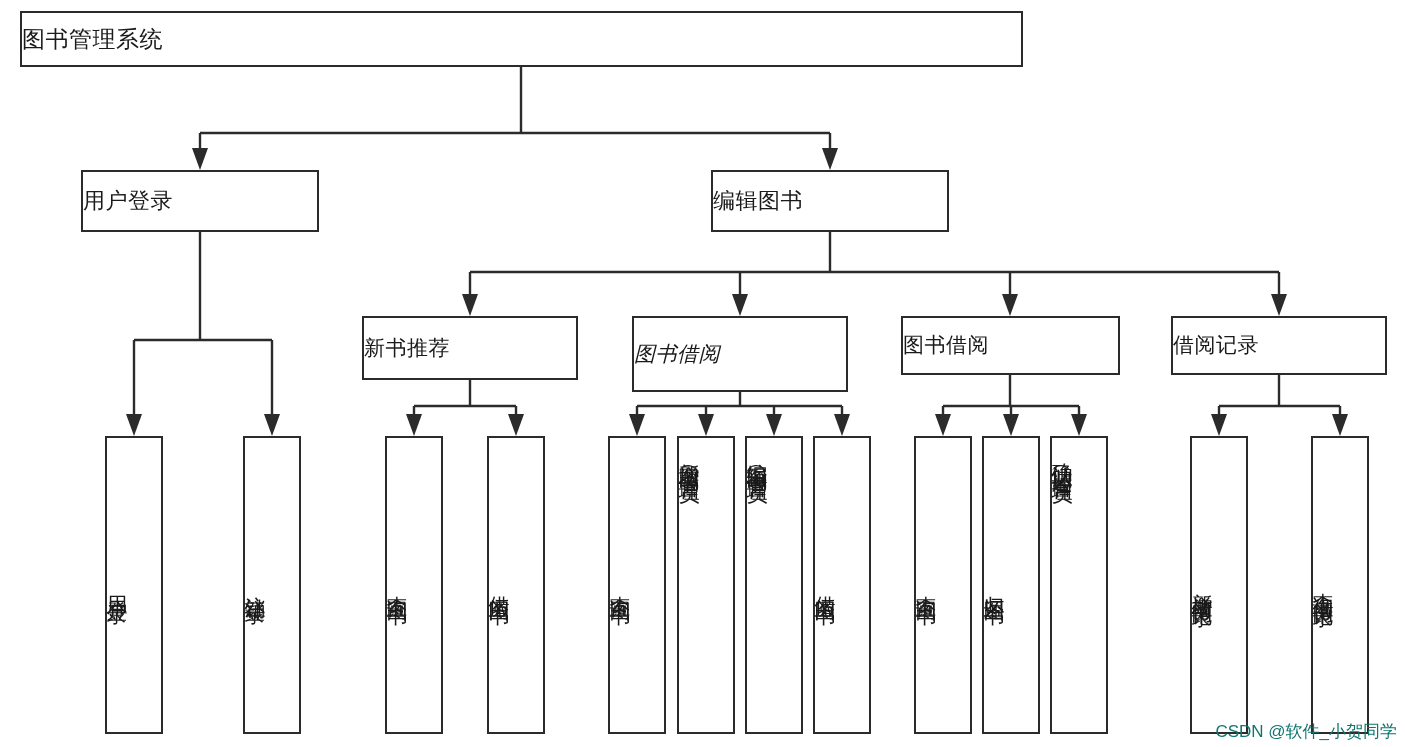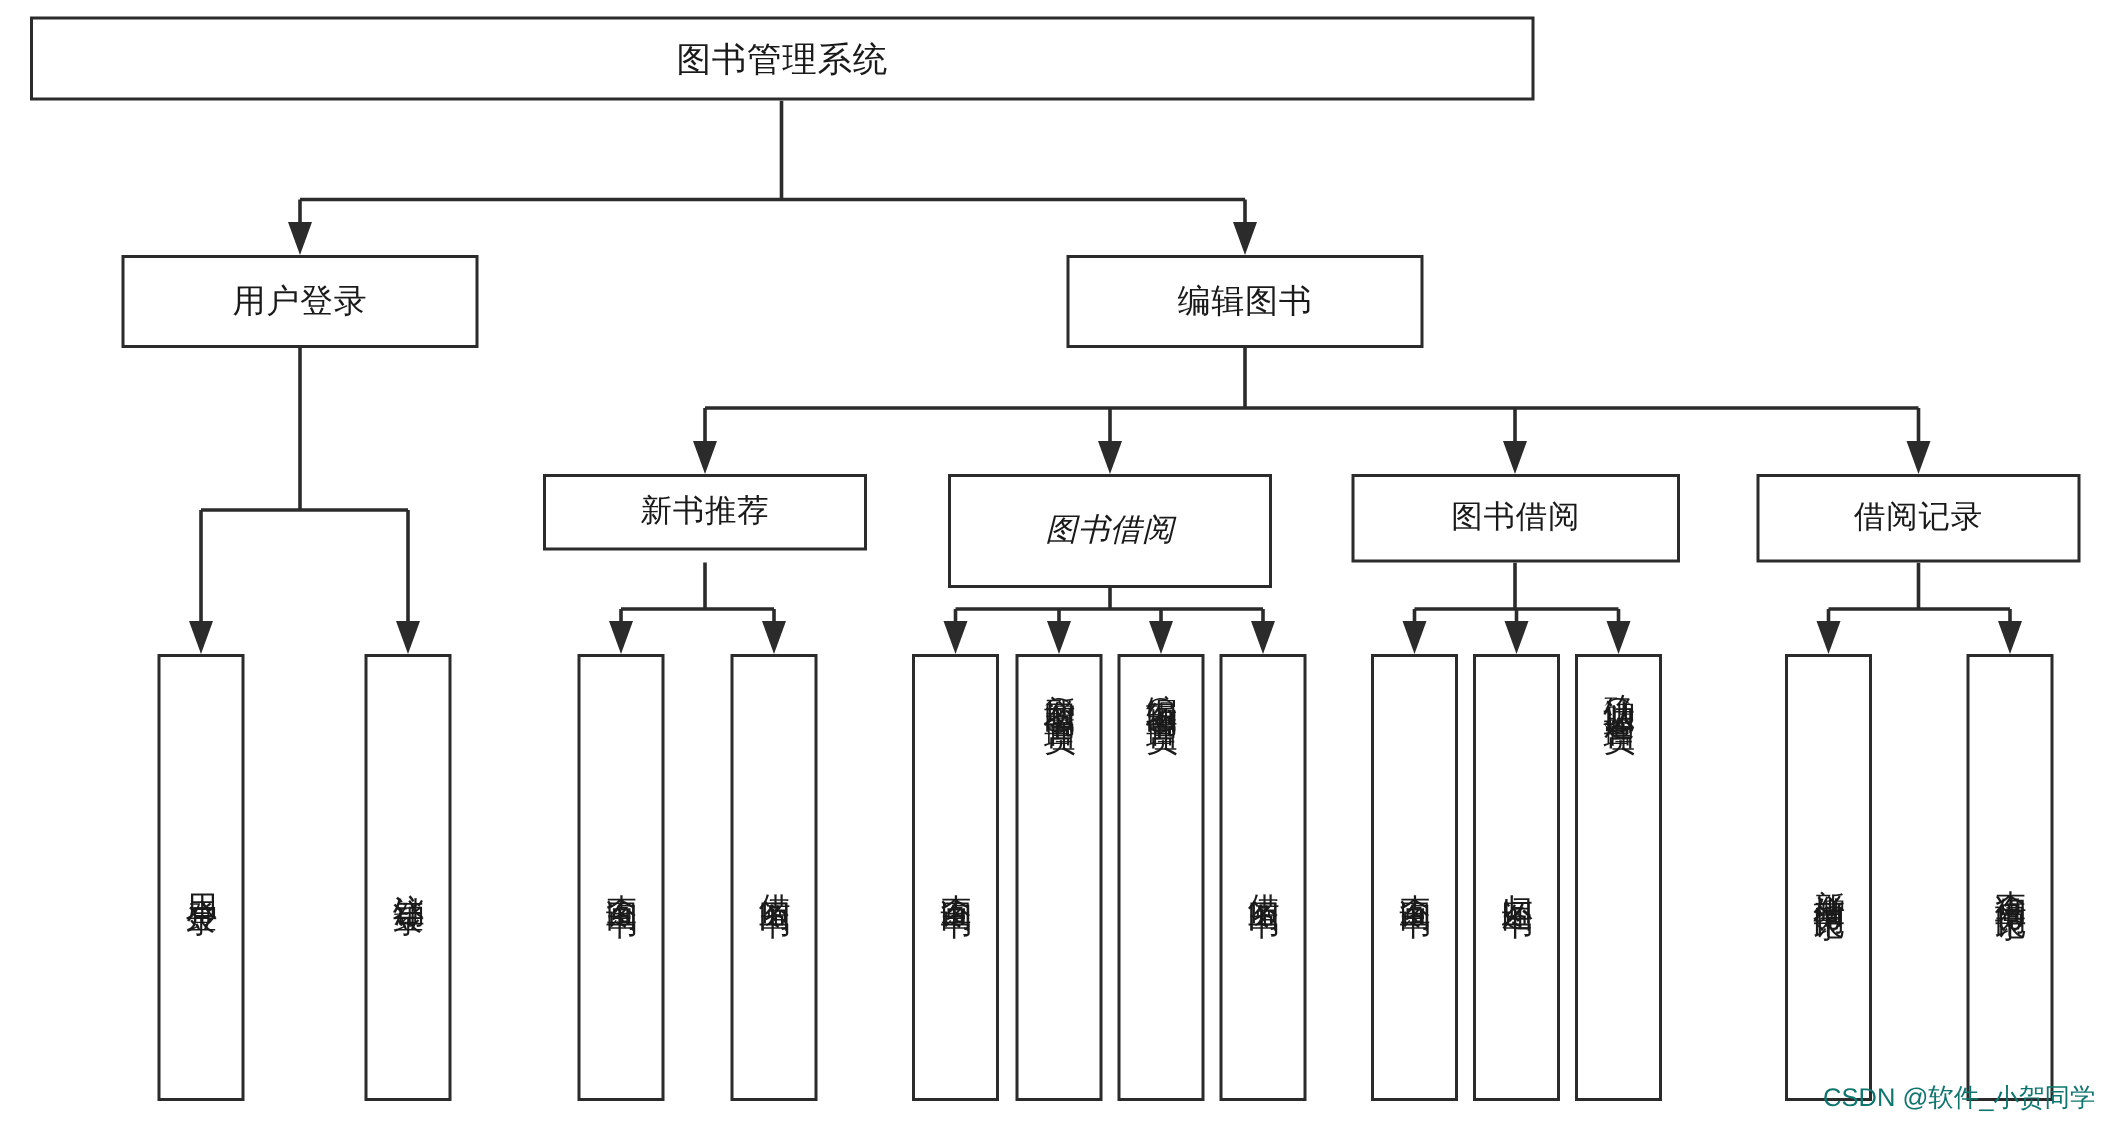--- a/index.html
+++ b/index.html
@@ -21,21 +21,21 @@
     width: 1405px;
     height: 747px;
   }
   .node-box {
     position: absolute;
     box-sizing: border-box;
     border: 2px solid #2b2b2b;
     background: #ffffff;
     display: flex;
     align-items: center;
-    justify-content: center;
+    justify-content: flex-start;
   }
   .node-label {
     color: #1a1a1a;
     letter-spacing: 0.5px;
     white-space: nowrap;
     line-height: 1.15;
   }
   .lvl0 .node-label { font-size: 23px; }
   .lvl1 .node-label { font-size: 22px; }
   .lvl2 .node-label { font-size: 21px; }
@@ -163,21 +163,21 @@
   </div>
 
   <div class="node-box lvl1" style="left:81px; top:170px; width:238px; height:62px;">
     <span class="node-label">用户登录</span>
   </div>
 
   <div class="node-box lvl1" style="left:711px; top:170px; width:238px; height:62px;">
     <span class="node-label">编辑图书</span>
   </div>
 
-  <div class="node-box lvl2" style="left:362px; top:316px; width:216px; height:51px;">
+  <div class="node-box lvl2" style="left:362px; top:316px; width:216px; height:64px;">
     <span class="node-label">新书推荐</span>
   </div>
 
   <div class="node-box lvl2" style="left:632px; top:316px; width:216px; height:76px;font-style:italic;">
     <span class="node-label">图书借阅</span>
   </div>
 
   <div class="node-box lvl2" style="left:901px; top:316px; width:219px; height:59px;">
     <span class="node-label">图书借阅</span>
   </div>

